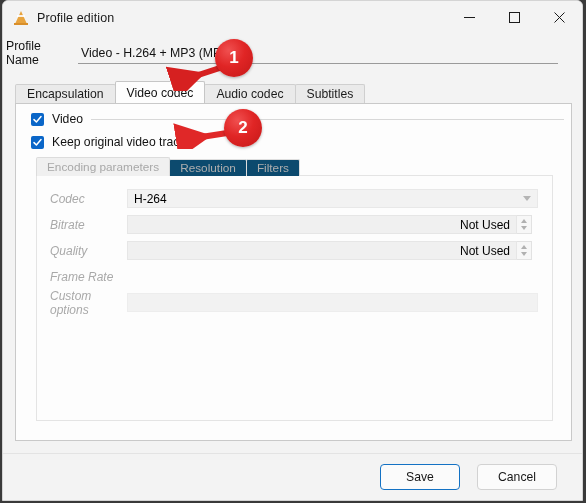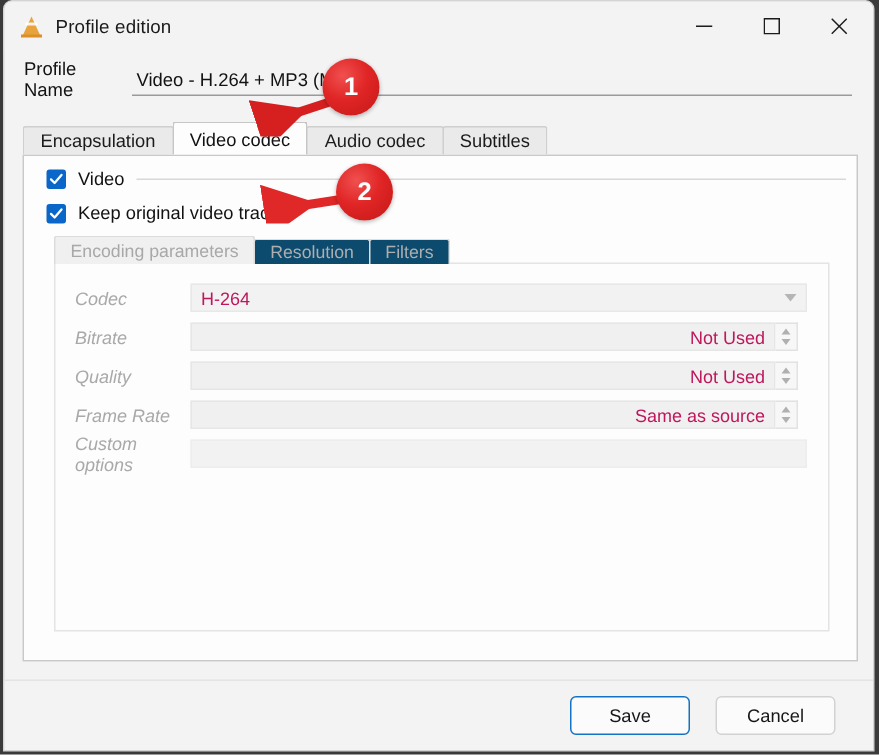--- a/index.html
+++ b/index.html
@@ -50,21 +50,21 @@
     color:#1b1b1b;
   }
   .wc svg{display:block;}
 
   
   .pn-row{
     position:absolute;left:0;top:40px;width:100%;height:24px;
     display:flex;align-items:center;
   }
   .pn-label{
-    margin-left:13px;width:68px;font-size:12.3px;color:#121212;
+    margin-left:3px;width:68px;font-size:12.3px;color:#121212;
   }
   .pn-field{
     margin-left:4px;width:480px;height:21px;
     background:#f3f3f3;
     border:none;border-bottom:1px solid #9a9a9a;
     font-size:12.3px;color:#121212;
     display:flex;align-items:center;
     box-sizing:border-box;padding-left:3px;
   }
 
@@ -132,21 +132,21 @@
   .ipanel{
     position:absolute;left:20px;top:71px;width:517px;height:246px;
     background:#fdfdfd;border:1px solid #e4e4e4;box-sizing:border-box;
   }
 
   
   .frow{position:absolute;left:0;display:flex;align-items:center;height:19px;}
   .flabel{width:90px;padding-left:13px;font-size:12px;color:#a9a9a9;box-sizing:border-box;font-style:italic;}
   .fctl{
     height:19px;background:#f0f0f0;border:1px solid #e6e6e6;box-sizing:border-box;
-    display:flex;align-items:center;font-size:12px;color:#be185d;
+    display:flex;align-items:center;font-size:12px;color:#000000;
   }
   .fctl.combo{
     width:411px;padding-left:6px;justify-content:space-between;padding-right:6px;
     background:#f2f2f2;border-color:#e8e8e8;
   }
   .caret{
     width:0;height:0;border-left:4px solid transparent;border-right:4px solid transparent;
     border-top:5px solid #b5b5b5;
   }
   .spin-wrap{display:flex;align-items:stretch;}
@@ -288,27 +288,20 @@
           <div class="fctl spin">Not Used</div>
           <div class="spinbtns">
             <span class="sp-up"></span>
             <span class="sp-dn"></span>
           </div>
         </div>
       </div>
 
       <div class="frow" style="top:91px;width:100%;">
         <div class="flabel">Frame Rate</div>
-        <div class="spin-wrap">
-          <div class="fctl spin">Same as source</div>
-          <div class="spinbtns">
-            <span class="sp-up"></span>
-            <span class="sp-dn"></span>
-          </div>
-        </div>
       </div>
 
       <div class="frow" style="top:117px;width:100%;">
         <div class="flabel">Custom options</div>
         <div class="fctl plain"></div>
       </div>
 
     </div>
   </div>
 

